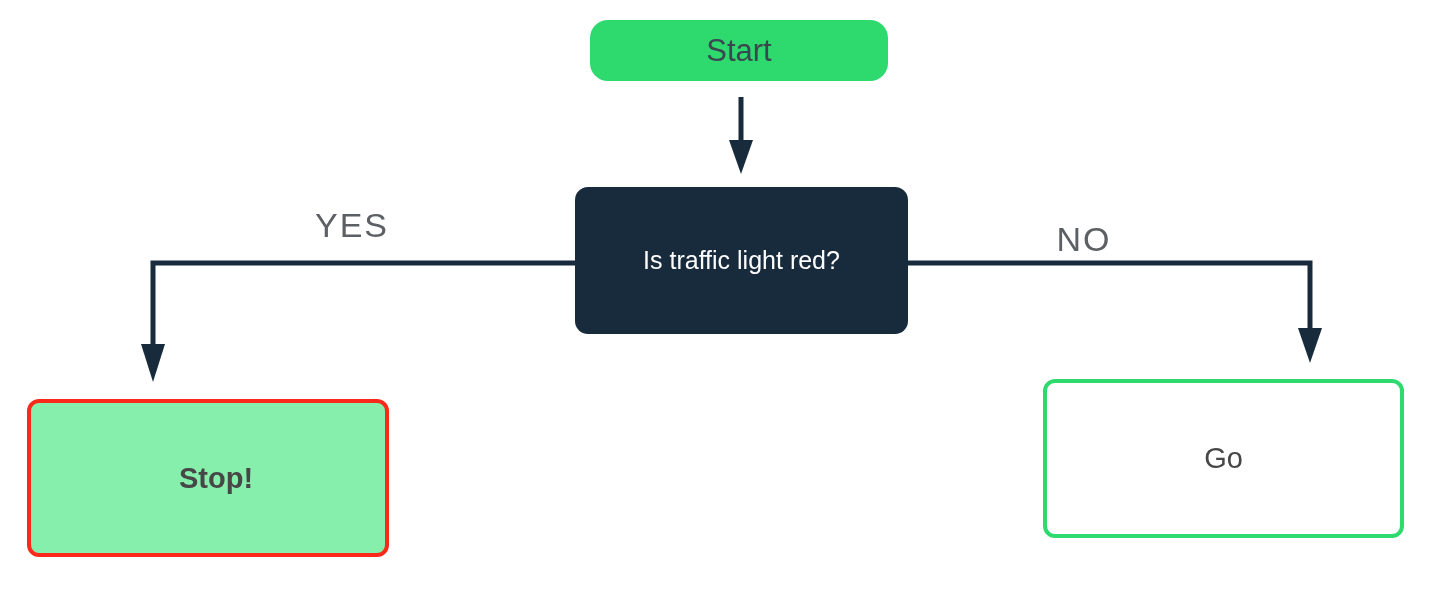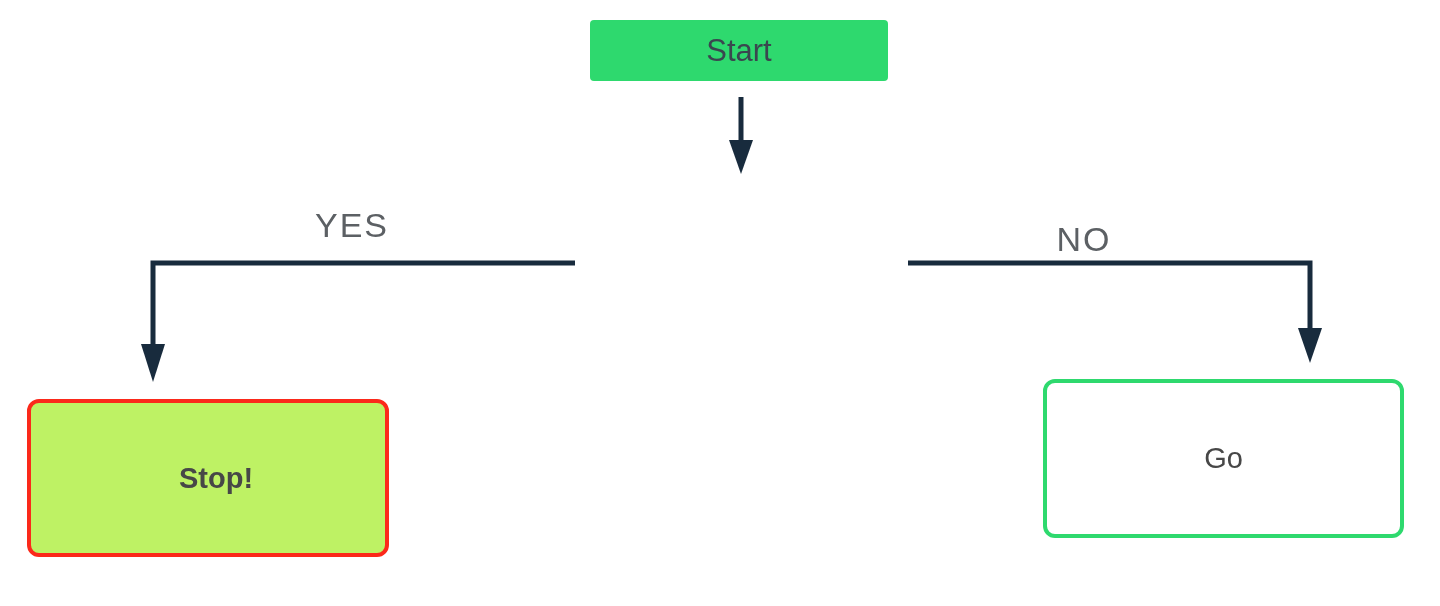--- a/index.html
+++ b/index.html
@@ -39,21 +39,21 @@
     display: flex;
     align-items: center;
     justify-content: center;
     text-align: center;
   }
   .node-start {
     left: 590px;
     top: 20px;
     width: 298px;
     height: 61px;
-    border-radius: 4px;
+    border-radius: 18px;
     background: var(--green, #2ED96E);
     color: var(--start_text, #3A474F);
     font-size: 31px;
     font-weight: 500;
   }
   .node-decision {
     left: 575px;
     top: 187px;
     width: 333px;
     height: 147px;
@@ -62,21 +62,21 @@
     color: var(--decision_text, #FDFDFD);
     font-size: 25px;
     font-weight: 400;
   }
   .node-stop {
     left: 27px;
     top: 399px;
     width: 362px;
     height: 158px;
     border-radius: 12px;
-    background: #bef264;
+    background: #86efac;
     border: 4px solid var(--red, #FB291A);
     color: var(--outcome_text, #474747);
     font-size: 29px;
     font-weight: 700;
     padding-left: 16px;
   }
   .node-go {
     left: 1043px;
     top: 379px;
     width: 361px;
@@ -124,20 +124,23 @@
     <g>
       <path class="connector" d="M908,263 L1310,263 L1310,330"></path>
       <polygon class="arrowhead" points="1298,328 1322,328 1310,363"></polygon>
     </g>
   </svg>
 
   <div class="node node-start">
     <span>Start</span>
   </div>
 
+  <div class="node node-decision">
+    <span>Is traffic light red?</span>
+  </div>
 
   <div class="node node-stop">
     <span>Stop!</span>
   </div>
 
   <div class="node node-go">
     <span>Go</span>
   </div>
 
   <div class="edge-label edge-label-yes">YES</div>

